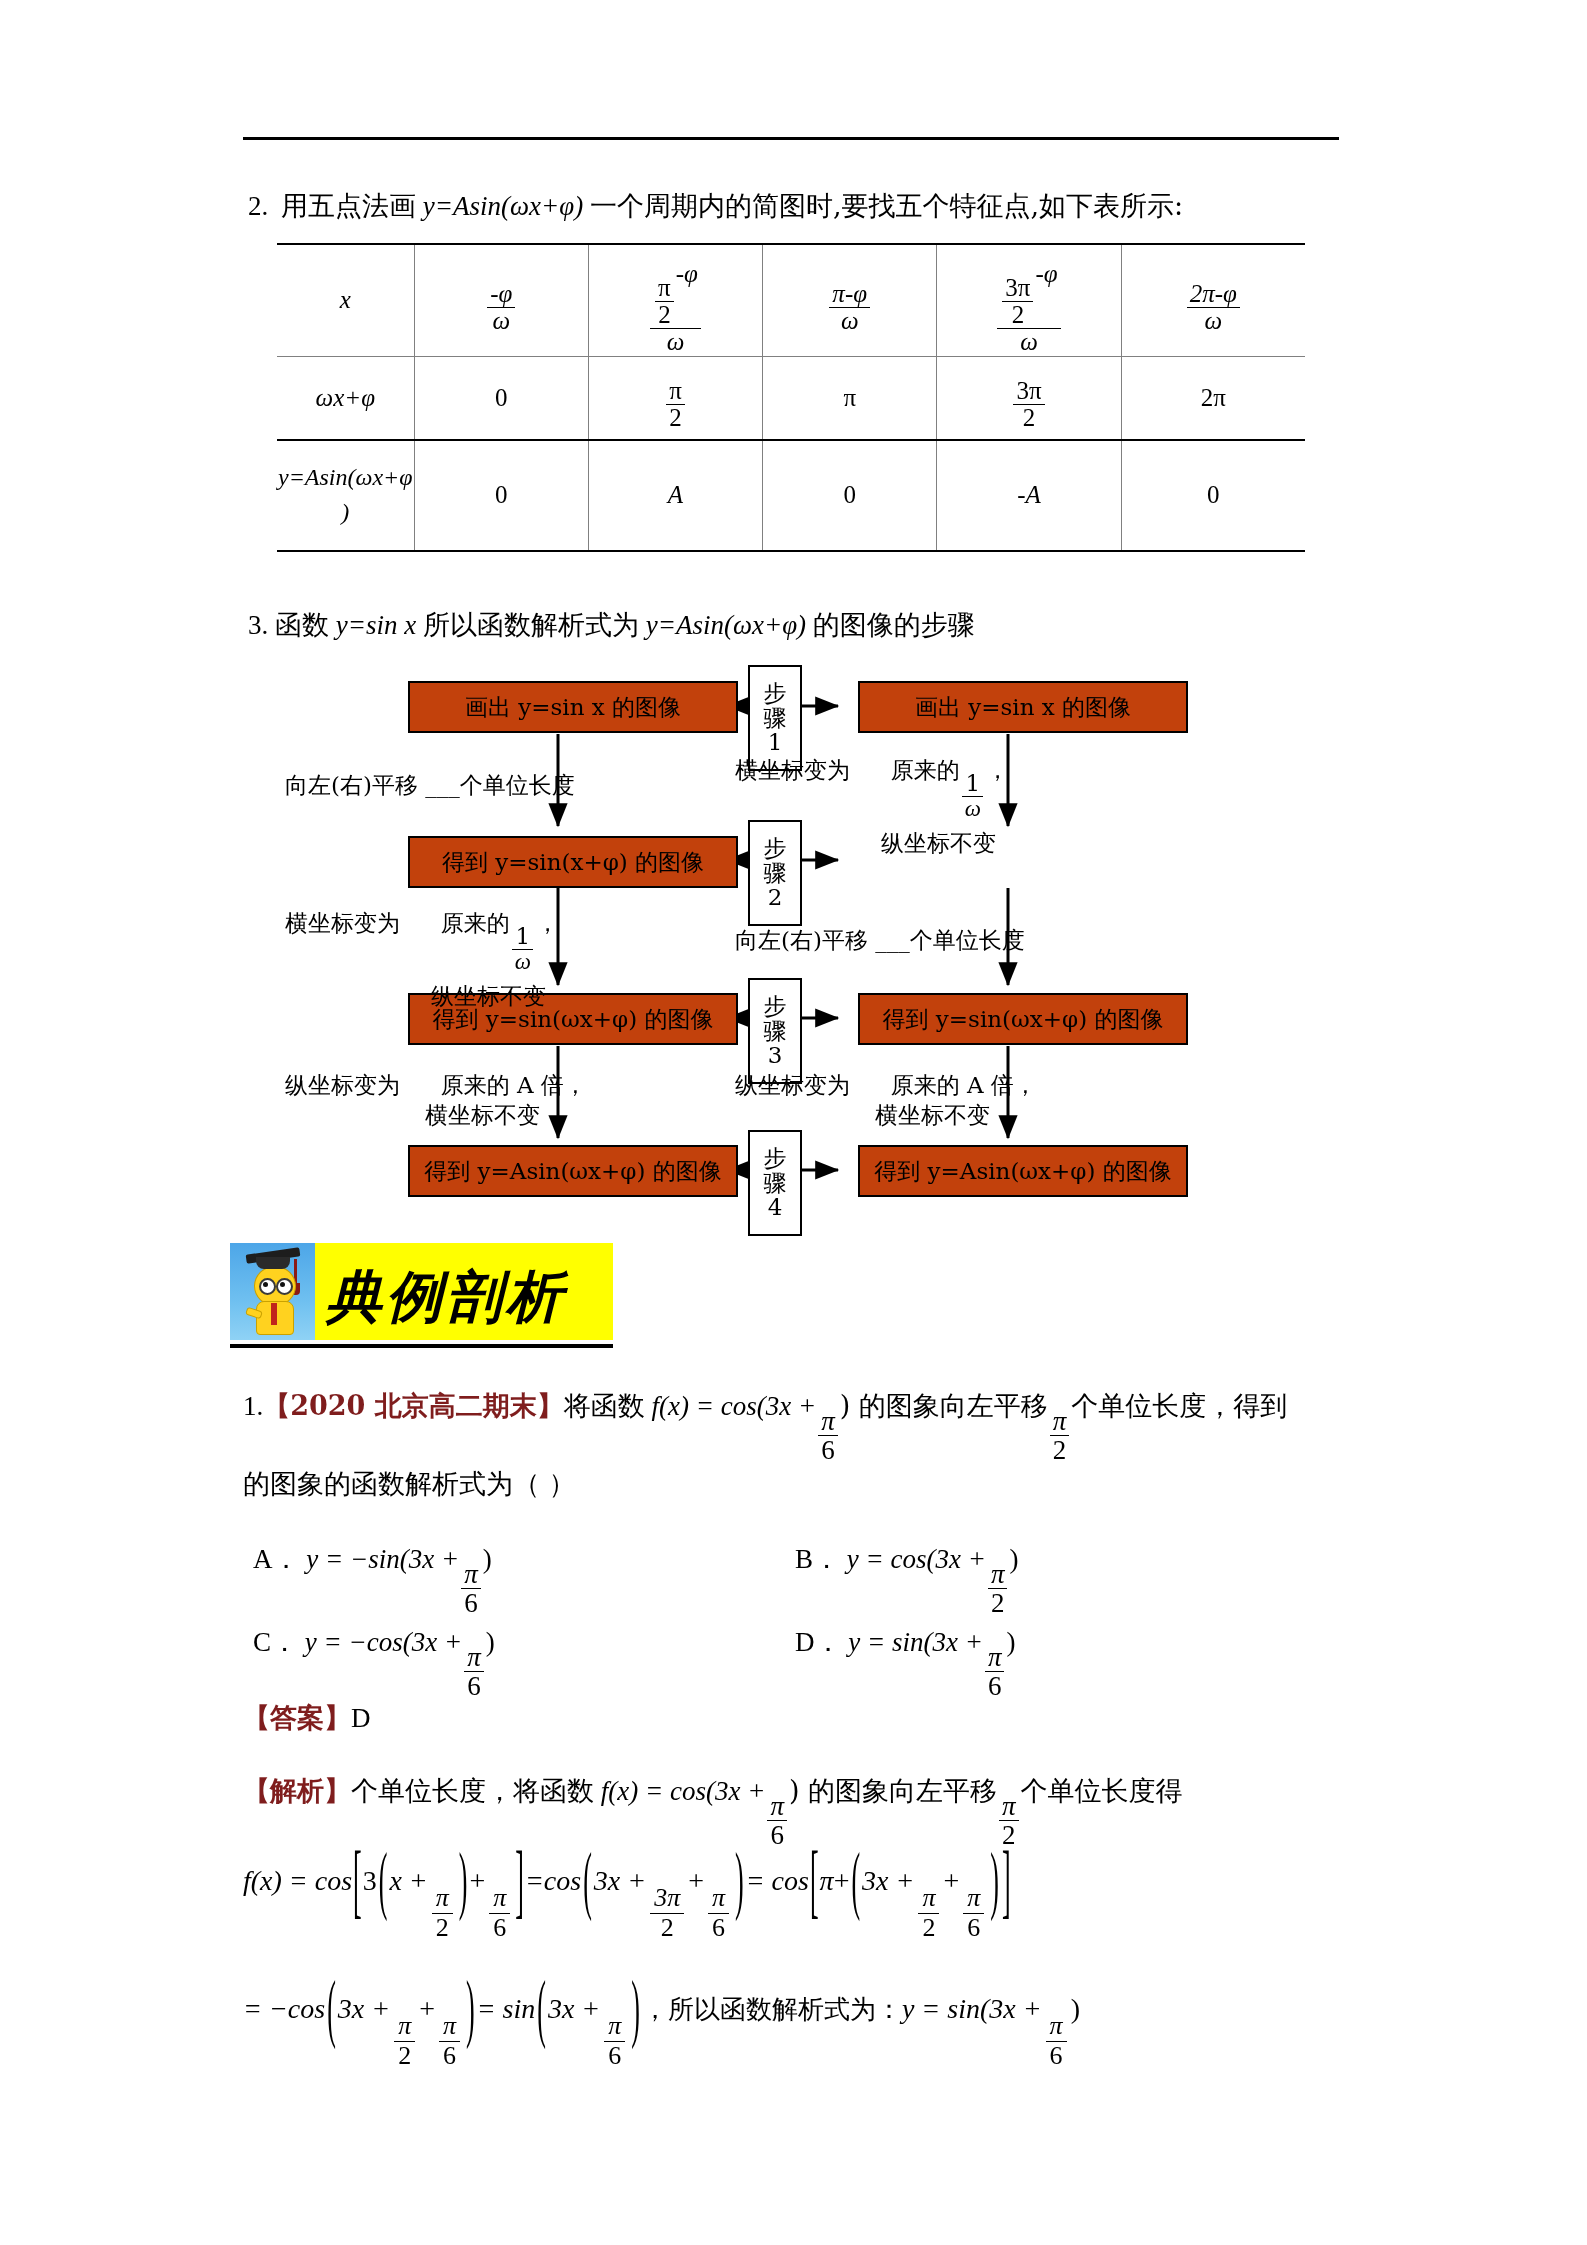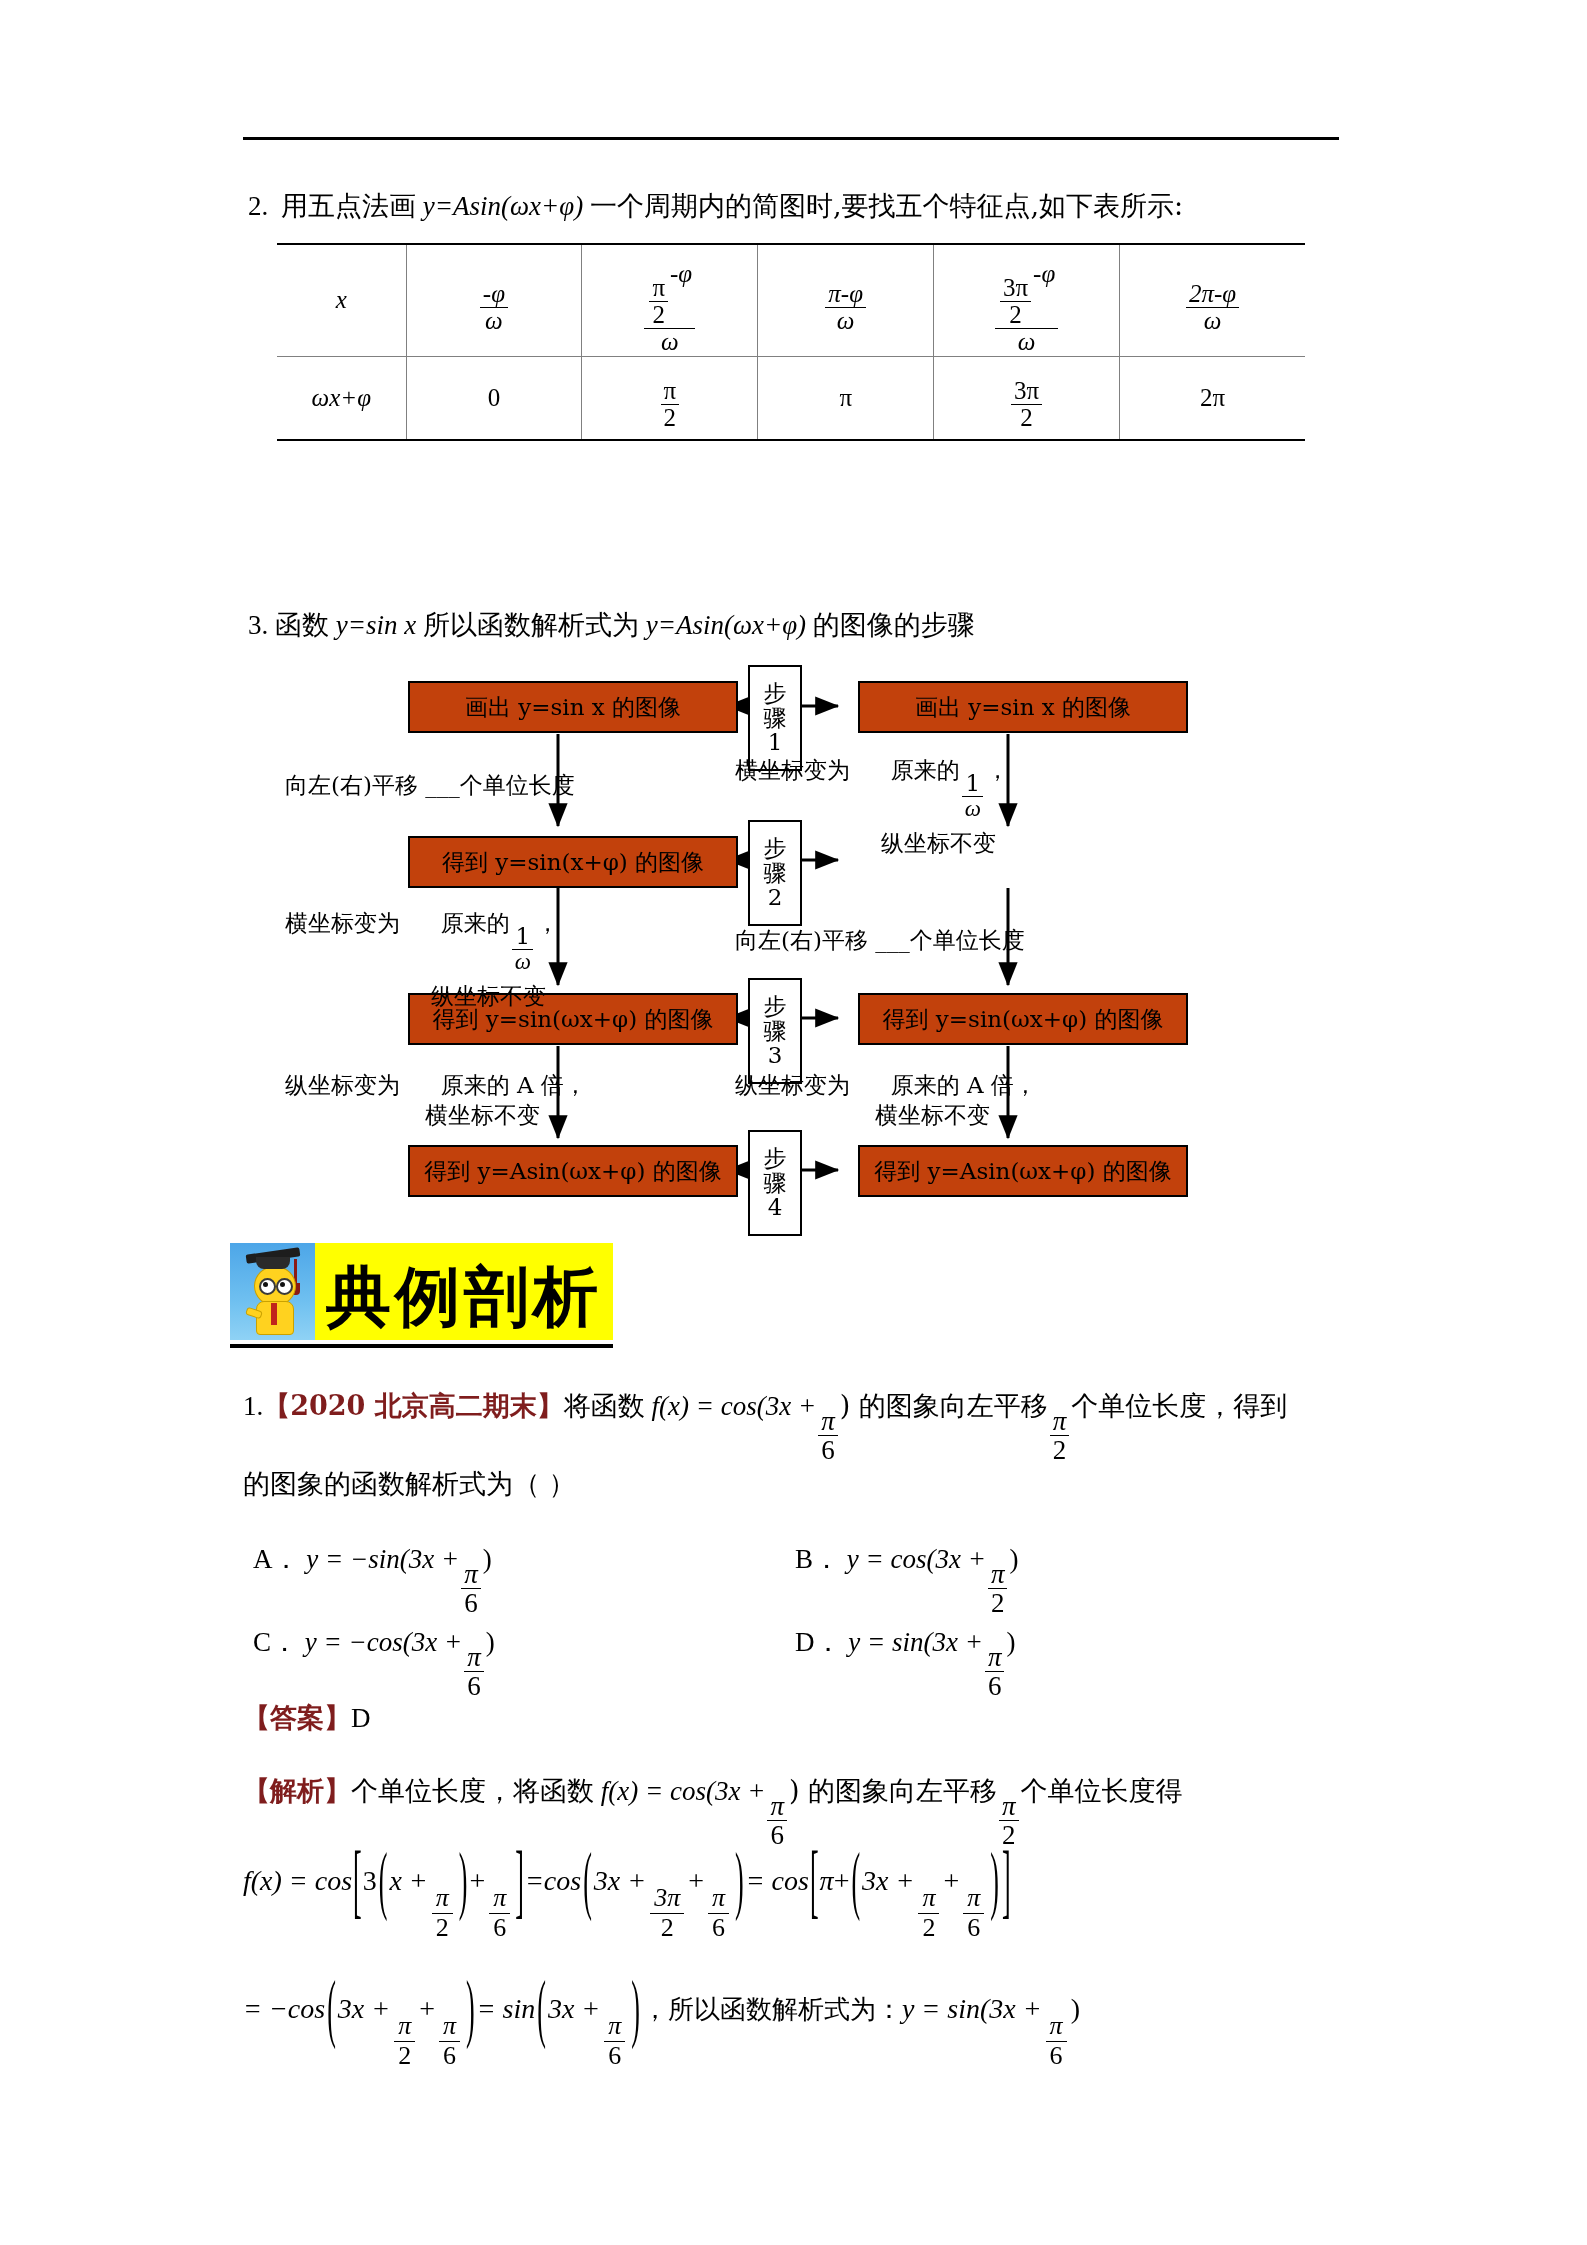--- a/index.html
+++ b/index.html
@@ -94,22 +94,22 @@
   .banner .avatar{
     position:absolute;left:0;top:0;width:85px;height:97px;
     background:linear-gradient(180deg,#4da6e8 0%,#6fc0f0 60%,#8fd2f5 100%);
     overflow:hidden;
   }
   .banner .yellow{
     position:absolute;left:85px;top:0;width:298px;height:97px;background:#ffff00;
   }
   .banner .btext{
     position:absolute;left:96px;top:16px;width:282px;height:75px;
-    font-family:"DejaVu Serif",serif;font-weight:bold;
-    font-size:65px;letter-spacing:4px;color:#000;line-height:75px;
+    font-family:"DejaVu Serif",serif;font-weight:bold;font-style:italic;
+    font-size:56px;letter-spacing:4px;color:#000;line-height:75px;
     white-space:nowrap;
   }
   .banner .underline{position:absolute;left:0;top:101px;width:383px;height:4px;background:#000;}
 
   
   .av-cap{position:absolute;left:16px;top:8px;width:54px;height:9px;background:#1d1d1d;
           border-radius:2px;transform:rotate(-8deg);}
   .av-cap2{position:absolute;left:26px;top:14px;width:34px;height:12px;background:#2a2a2a;
           border-radius:0 0 8px 8px;}
   .av-head{position:absolute;left:24px;top:23px;width:40px;height:38px;background:#ffd21f;
@@ -208,20 +208,33 @@
       </td>
       <td class="c4"><span>π</span></td>
       <td class="c5">
         <span class="frac">
           <span class="num">3π</span>
           <span class="den">2</span>
         </span>
       </td>
       <td class="c6 last"><span>2π</span></td>
     </tr>
+    <tr class="r3">
+      <td class="c1 first">
+        <div class="rowlabel">
+          <div class="mi">y=Asin(ωx+φ</div>
+          <div class="mi">)</div>
+        </div>
+      </td>
+      <td class="c2"><span>0</span></td>
+      <td class="c3"><span class="mi">A</span></td>
+      <td class="c4"><span>0</span></td>
+      <td class="c5"><span class="mi">-A</span></td>
+      <td class="c6 last"><span>0</span></td>
+    </tr>
   </tbody>
     </table>
 
   <div class="sec3">
     <span class="num">3.</span>
     <span class="cn">函数</span>
     <span class="mi">y=sin x</span>
     <span class="cn">所以函数解析式为</span>
     <span class="mi">y=Asin(ωx+φ)</span>
     <span class="cn">的图像的步骤</span>

